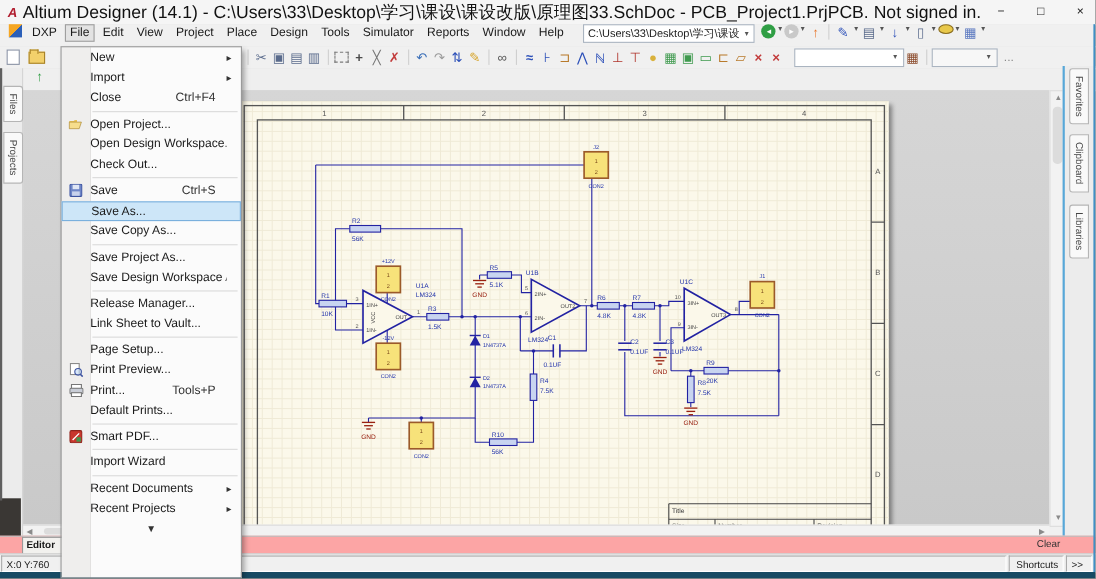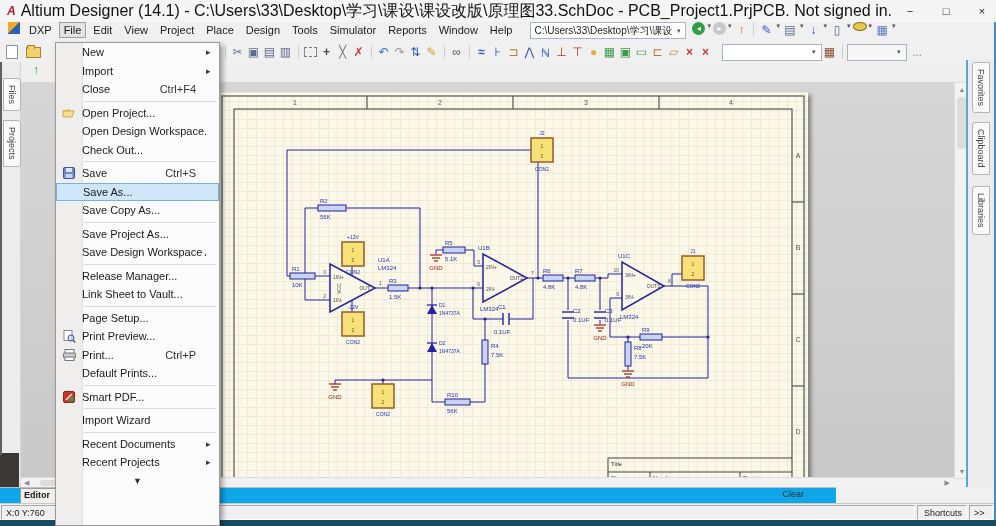--- a/index.html
+++ b/index.html
@@ -44,21 +44,21 @@
          background-image:linear-gradient(#efead6 1px,transparent 1px),linear-gradient(90deg,#efead6 1px,transparent 1px);
          background-size:9px 9px;box-shadow:3px 3px 4px rgba(0,0,0,.4);}
   #sheet svg{position:absolute;left:0;top:0;}
   
   #vscroll{left:954px;top:82px;width:14px;height:395px;background:#f2f2f2;border:1px solid #dcdcdc;}
   #hscroll{left:20px;top:477px;width:934px;height:10px;background:#f2f2f2;border-top:1px solid #dcdcdc;display:flex;align-items:center;}
   .sarrow{color:#8a8a8a;font-size:7px;text-align:center;}
   #vthumb{position:absolute;left:2px;top:14px;width:9px;height:52px;background:#dcdcdc;border-radius:4px;}
   #hthumb{position:absolute;left:20px;top:2px;width:150px;height:6px;background:#dcdcdc;border-radius:3px;}
   
-  #editor-row{left:0;top:487px;width:836px;height:16px;background:#0ea5e9;border-top:1px solid #bdbdbd;}
+  #editor-row{left:0;top:487px;width:996px;height:16px;background:#fca5a5;border-top:1px solid #bdbdbd;}
   #editor-tab{position:absolute;left:20px;top:0;width:36px;height:15px;background:#f2f1ee;border:1px solid #9a9a9a;border-bottom:none;
               font-weight:bold;font-size:9px;padding:1px 3px;overflow:hidden;white-space:nowrap;}
   #clear-btn{position:absolute;right:32px;top:1px;font-size:9px;color:#333;}
   #statusbar{left:0;top:503px;width:996px;height:17px;background:#f0f0f0;border-top:1px solid #c9c9c9;display:flex;align-items:center;font-size:9px;}
   .sseg{height:13px;border:1px solid;border-color:#a9a9a9 #fff #fff #a9a9a9;margin:0 1px;display:flex;align-items:center;padding:0 4px;white-space:nowrap;overflow:hidden;}
   #bottomstrip{left:0;top:520px;width:996px;height:6px;background:#174a63;}
   #rborder{right:0;top:22px;width:2px;height:498px;background:#3f8fc5;}
   #lborder{left:0;top:62px;width:2px;height:393px;background:#5f5f5f;}
   
   #file-menu{left:55px;top:42px;width:165px;height:484px;z-index:50;
@@ -555,21 +555,21 @@
     </div>
     <div class="mi">
       <span class="mic">
           <svg width="13" height="12">
             <rect x="2" y="0.5" width="9" height="4" fill="#fff" stroke="#777"></rect>
             <rect x="0.5" y="4" width="12" height="5" rx="1" fill="#c9cdd6" stroke="#777"></rect>
             <rect x="2" y="8" width="9" height="3.5" fill="#fff" stroke="#777"></rect>
           </svg>
         </span>
       <span class="mlabel">Print...</span>
-      <span class="msc">Ctrl+P</span>
+      <span class="msc">Tools+P</span>
         <span class="marrow"></span>
     </div>
     <div class="mi">
       <span class="mic"></span>
         <span class="mlabel">Default Prints...</span>
         <span class="marrow"></span>
     </div>
     <div class="msep"></div>
     <div class="mi">
       <span class="mic">

